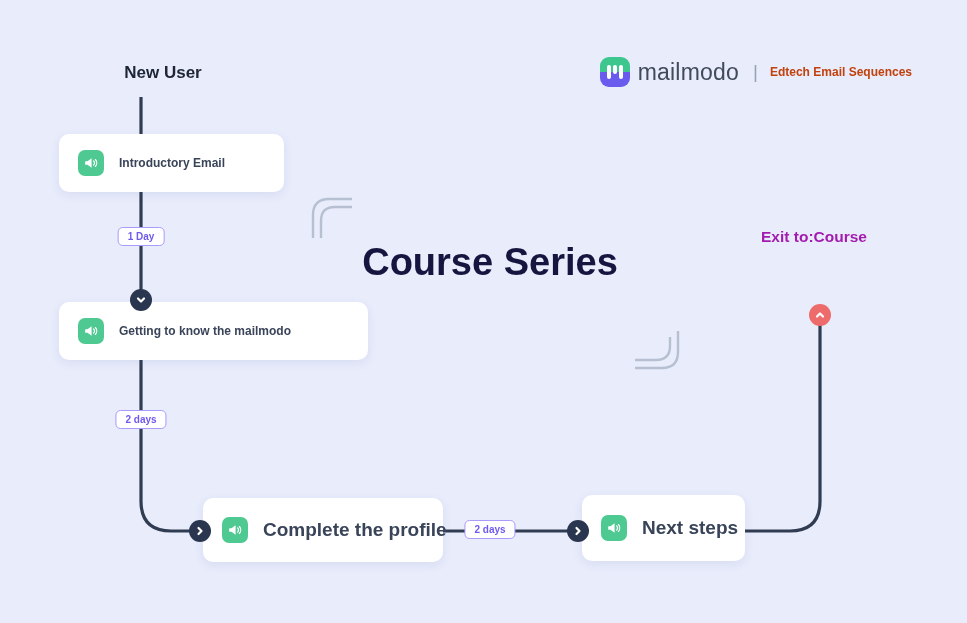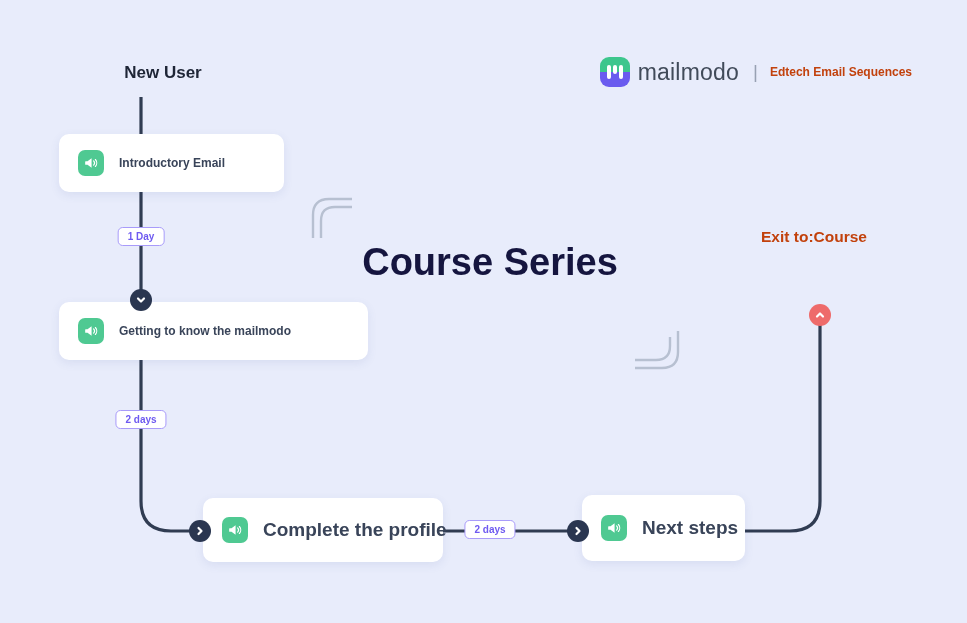--- a/index.html
+++ b/index.html
@@ -42,21 +42,21 @@
 
   
   .title {
     position:absolute; left:490px; top:241px; transform:translateX(-50%);
     font-size:38px; font-weight:700; color:#15153F; white-space:nowrap; z-index:2;
   }
 
   
   .exit-label {
     position:absolute; left:814px; top:226px; transform:translateX(-50%);
-    text-align:center; font-size:15.5px; font-weight:700; color:#c2410c;
+    text-align:center; font-size:15.5px; font-weight:700; color:#a21caf;
     line-height:21px; white-space:nowrap; z-index:2;
   }
 
   
   .card {
     position:absolute; z-index:2; background:#fff; border-radius:10px;
     display:flex; align-items:center; padding:0 18px 0 19px;
     box-shadow:0 3px 10px rgba(64,86,153,.10);
   }
   .card-label { margin-left:15px; font-weight:700; color:#394459; white-space:nowrap; }

